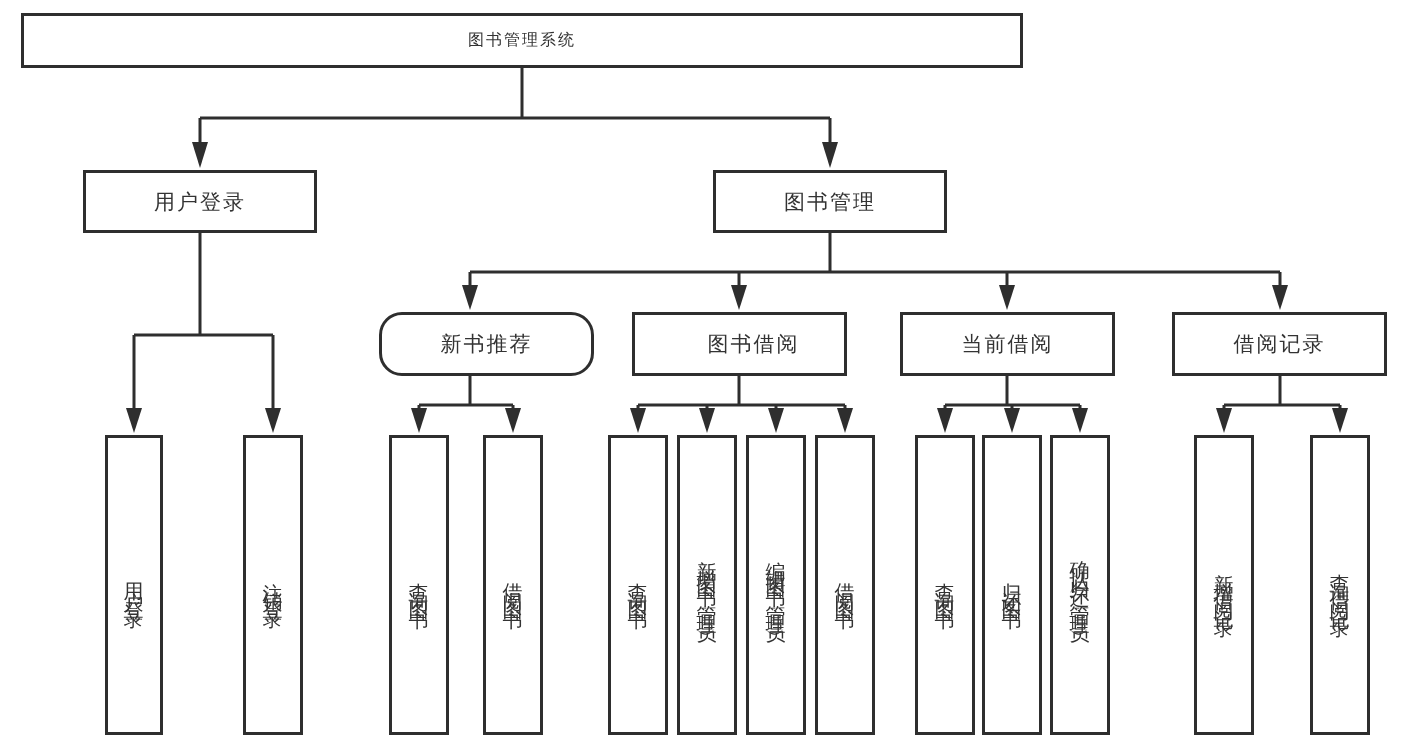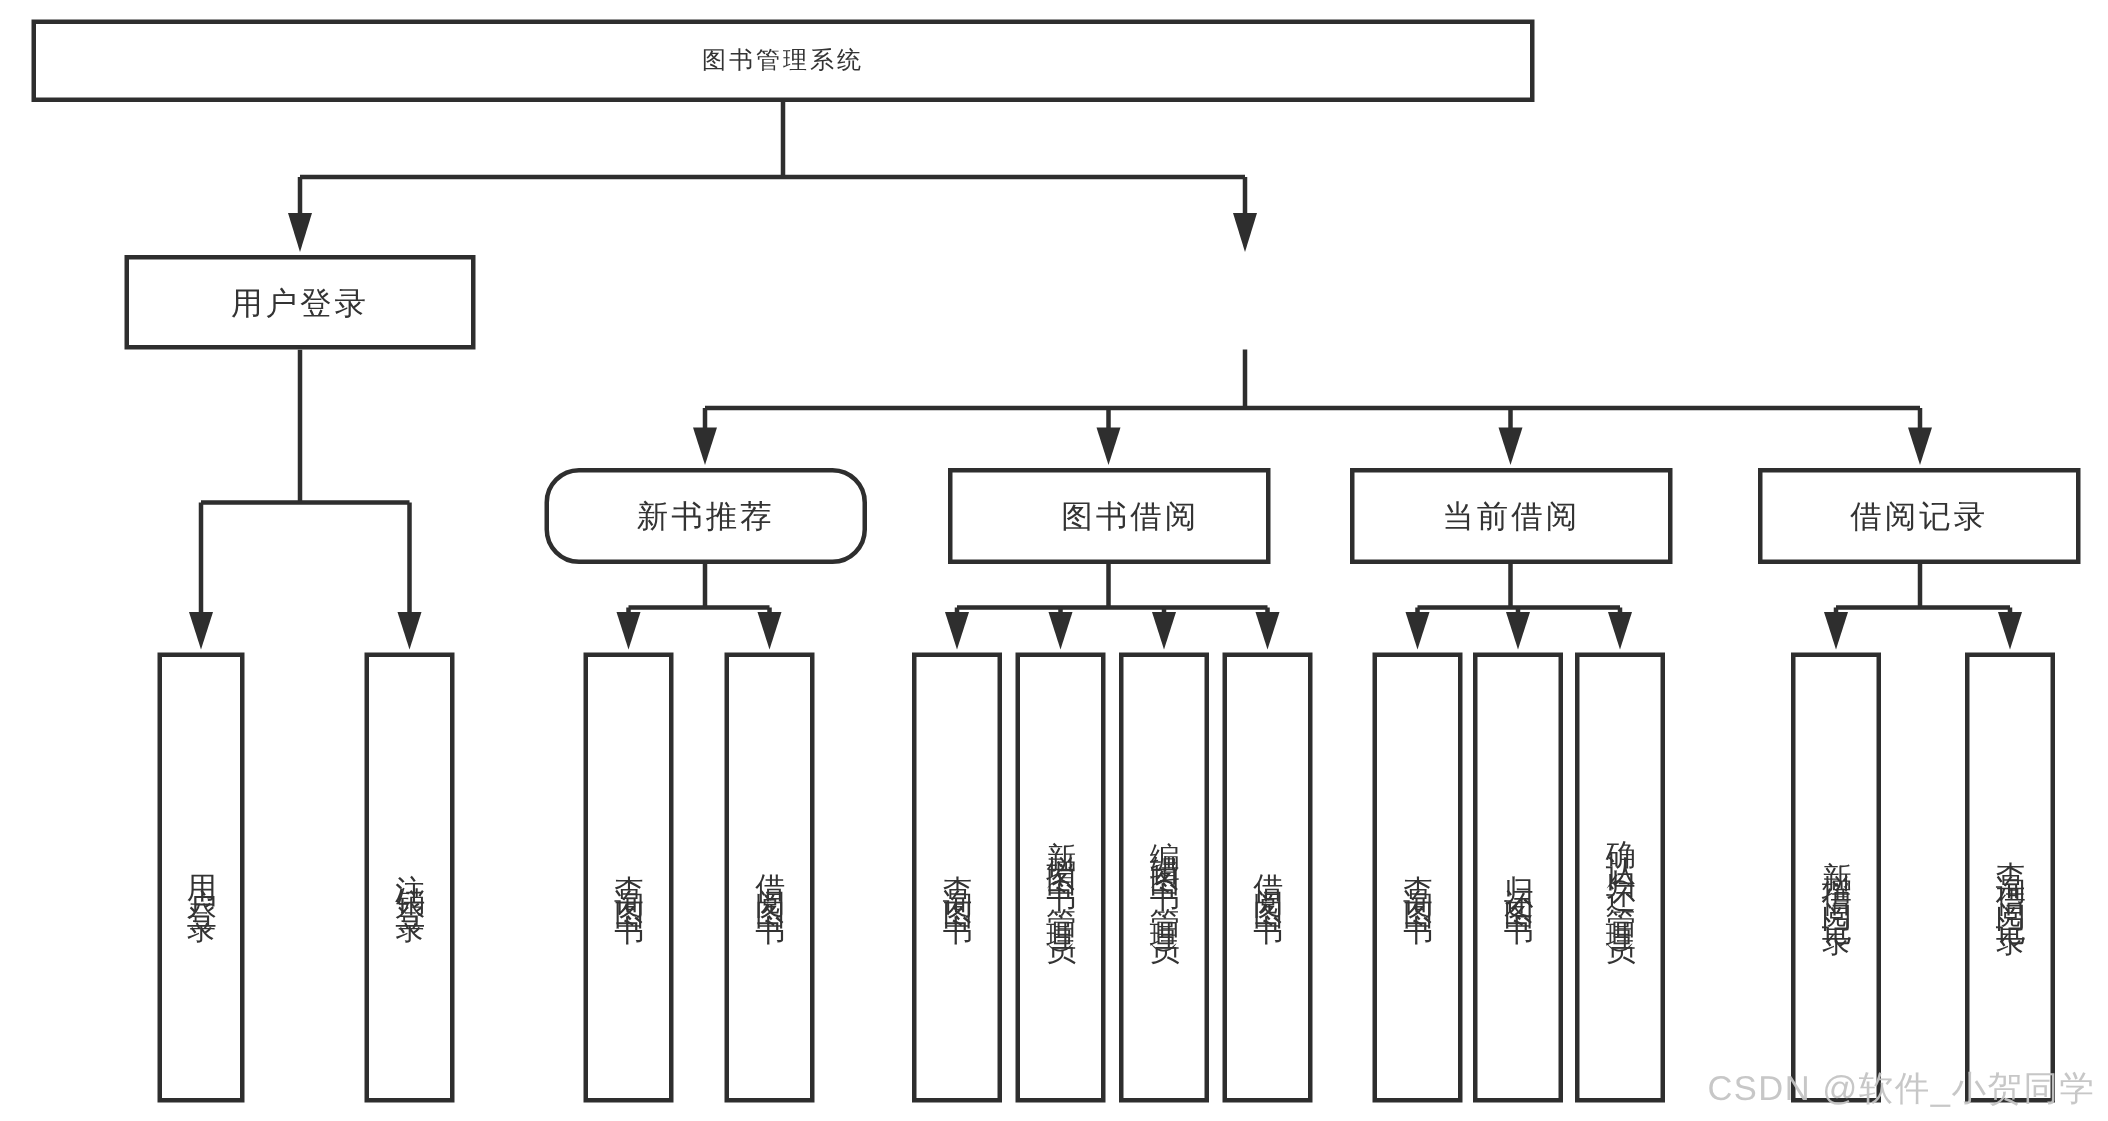--- a/index.html
+++ b/index.html
@@ -43,21 +43,21 @@
   }
   .hnode {
     font-size: 21px;
     letter-spacing: 2px;
     white-space: nowrap;
   }
   .root   { left: 21px;  top: 13px;  width: 1002px; height: 55px; font-size: 16px; }
   .n-login{ left: 83px;  top: 170px; width: 234px;  height: 63px; }
   .n-mgmt { left: 713px; top: 170px; width: 234px;  height: 63px; }
   .lvl3   { top: 312px;  height: 64px; width: 215px; }
-  .s0 { left: 363px; border-radius: 23px; }
+  .s0 { left: 379px; border-radius: 23px; }
   .s1 { left: 632px; padding-left: 28px; }
   .s2 { left: 900px; }
   .s3 { left: 1172px; justify-content: center; }
   .leaf {
     top: 435px;
     height: 300px;
     width: 60px;
   }
   .vtext {
     writing-mode: vertical-rl;
@@ -140,20 +140,23 @@
     </g>
   </svg>
 
   <div class="hnode root">
     <span>图书管理系统</span>
   </div>
 
   <div class="hnode n-login">
     <span>用户登录</span>
   </div>
+  <div class="hnode n-mgmt">
+    <span>图书管理</span>
+  </div>
 
   <div class="hnode lvl3 s0">
     <span>新书推荐</span>
   </div>
   <div class="hnode lvl3 s1">
     <span>图书借阅</span>
   </div>
   <div class="hnode lvl3 s2">
     <span>当前借阅</span>
   </div>
@@ -198,15 +201,14 @@
     <span class="vtext">确认归还（管理员）</span>
   </div>
 
   <div class="leaf l12">
     <span class="vtext">新增借阅记录</span>
   </div>
   <div class="leaf l13">
     <span class="vtext">查询借阅记录</span>
   </div>
 
-  <div class="watermark">CSDN @软件_小贺同学</div>
 
 </div>
 
 </body></html>

